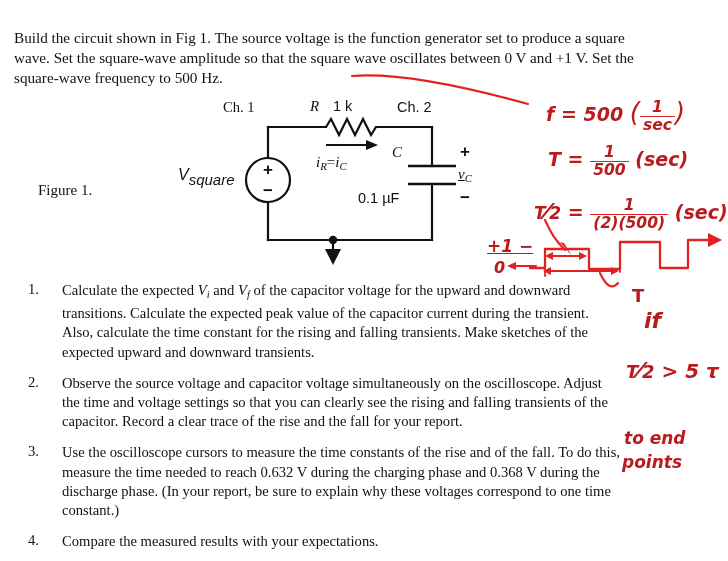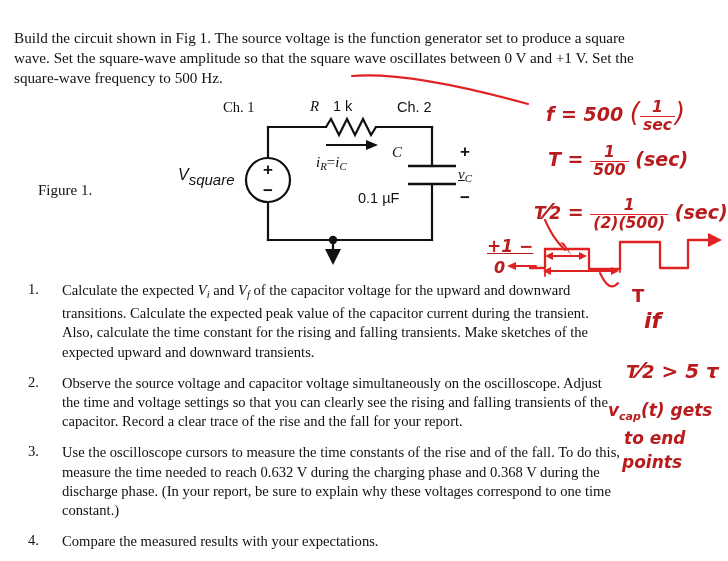--- a/index.html
+++ b/index.html
@@ -204,21 +204,18 @@
 
     <div class="hw" style="left:632px;top:285px;font-size:18px;font-style:normal;">T</div>
 
     <div class="hw" style="left:644px;top:308px;font-size:22px;">if</div>
 
     <div class="hw" style="left:626px;top:358px;font-size:20px;">
       <span style="font-size:18px;"><span>T</span><span style="font-size:22px;">⁄</span><span>2</span></span>
       <span>&gt; 5 τ</span>
     </div>
 
-    <div class="hw" style="left:608px;top:400px;font-size:17px;">
-      <span>v</span><span style="font-size:11px;vertical-align:-0.35em;">cap</span><span>(t)  gets</span>
-    </div>
     <div class="hw" style="left:624px;top:428px;font-size:17px;">to end</div>
     <div class="hw" style="left:622px;top:452px;font-size:17px;">points</div>
 
   </div>
 
 </div>
 
 </body></html>

